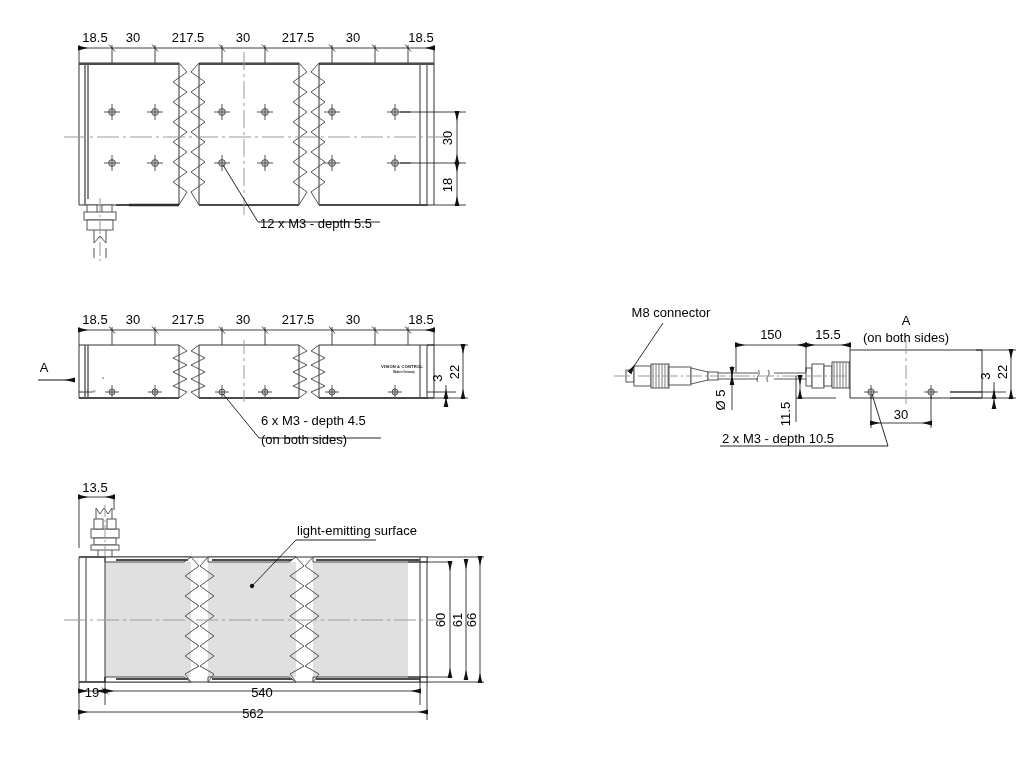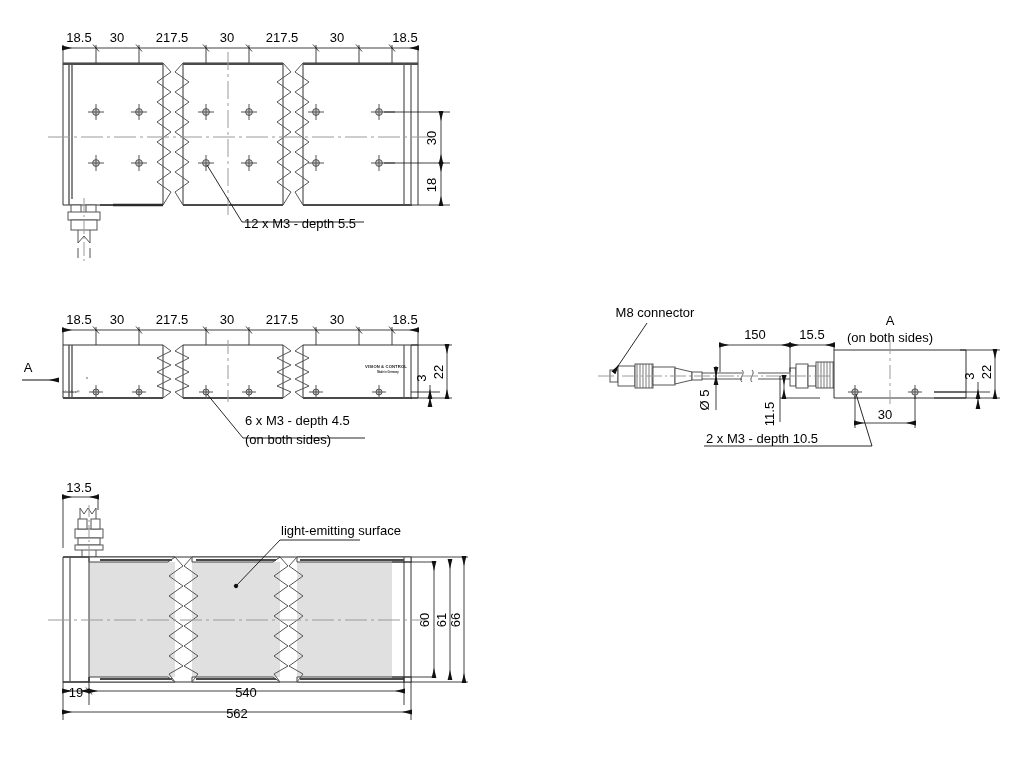--- a/index.html
+++ b/index.html
@@ -1,21 +1,21 @@
 <!DOCTYPE html>
 <html><head>
 <meta charset="utf-8">
 <style>
   html,body{margin:0;padding:0;background:#ffffff;}
   body{
     width:1024px;height:768px;position:relative;overflow:hidden;
     font-family:"Liberation Sans", sans-serif;
     color:#000;
   }
-  .stage{position:absolute;left:0;top:0;width:816px;height:768px;}
+  .stage{position:absolute;left:16px;top:0;width:816px;height:768px;}
   svg{display:block;}
   .dimtext{
     font-family:"Liberation Sans", sans-serif;
     font-size:13px;fill:#000;
   }
   .notetext{
     font-family:"Liberation Sans", sans-serif;
     font-size:13px;fill:#000;
   }
   .logotext{

